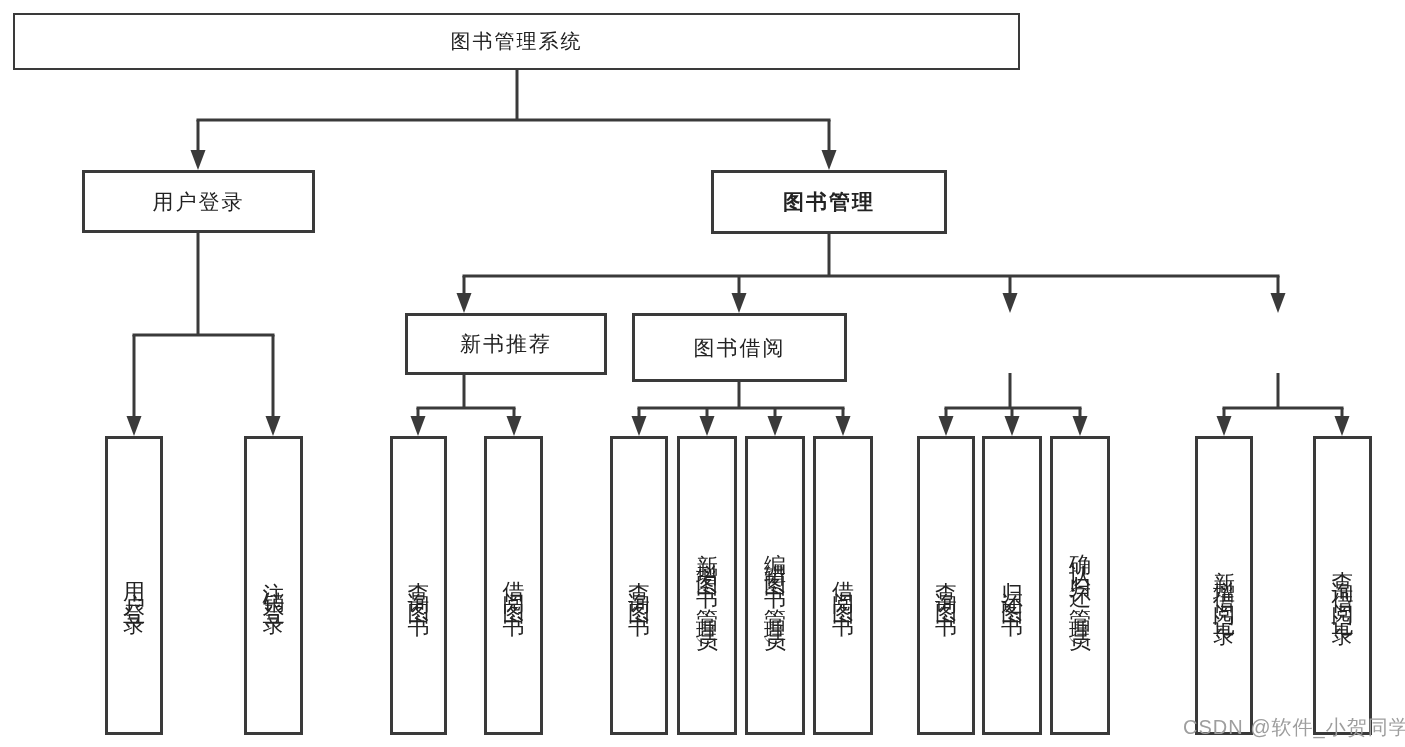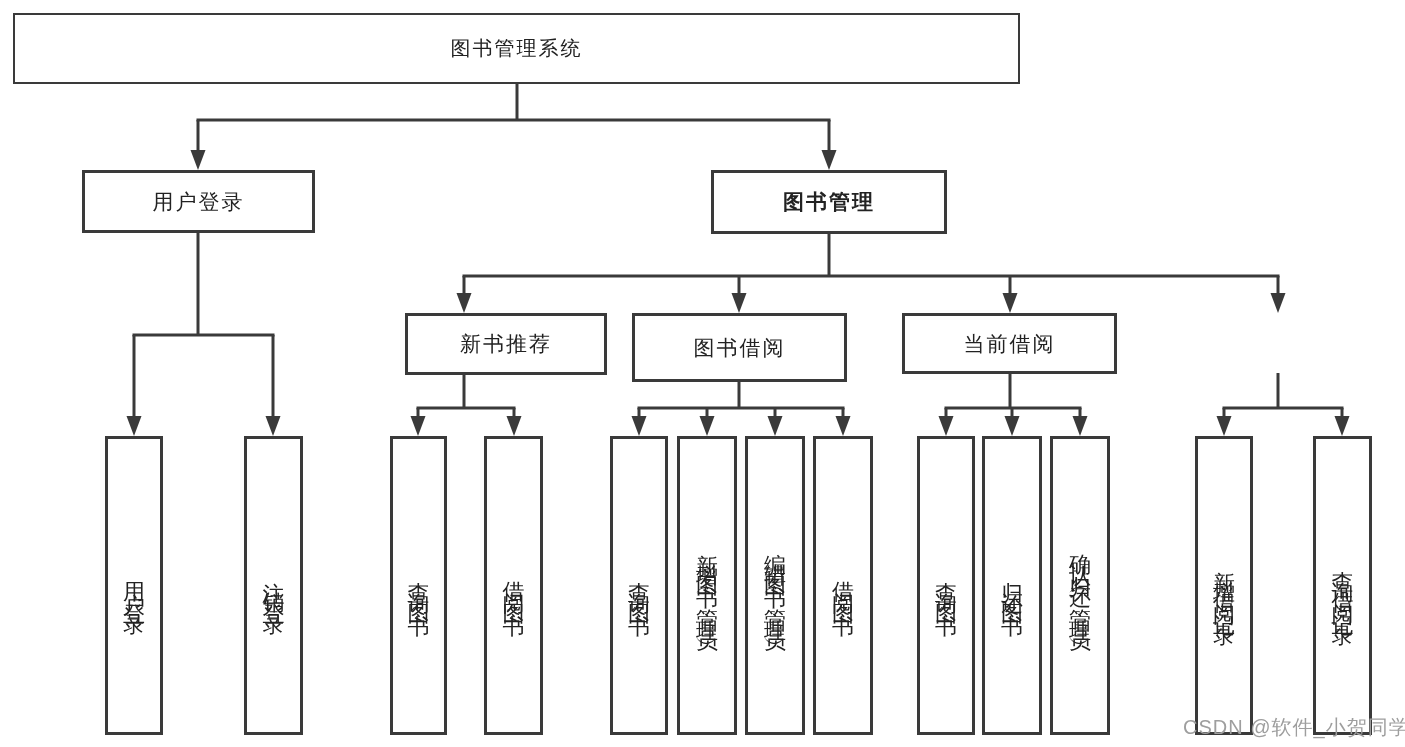--- a/index.html
+++ b/index.html
@@ -118,39 +118,36 @@
       <polygon points="767.5,416 782.5,416 775,436"></polygon>
       <polygon points="835.5,416 850.5,416 843,436"></polygon>
       <polygon points="938.5,416 953.5,416 946,436"></polygon>
       <polygon points="1004.5,416 1019.5,416 1012,436"></polygon>
       <polygon points="1072.5,416 1087.5,416 1080,436"></polygon>
       <polygon points="1216.5,416 1231.5,416 1224,436"></polygon>
       <polygon points="1334.5,416 1349.5,416 1342,436"></polygon>
     </g>
   </svg>
 
-  <div class="node root-node" style="left:13px; top:13px; width:1007px; height:71px;">
+  <div class="node root-node" style="left:13px; top:13px; width:1007px; height:57px;">
     <span class="h-label">图书管理系统</span>
   </div>
 
   <div class="node" style="left:82px; top:170px; width:233px; height:63px;">
     <span class="h-label">用户登录</span>
   </div>
   <div class="node" style="left:711px; top:170px; width:236px; height:64px;font-weight:bold;">
     <span class="h-label">图书管理</span>
   </div>
 
   <div class="node" style="left:363px; top:313px; width:202px; height:62px;margin-left:42px;">
     <span class="h-label">新书推荐</span>
   </div>
   <div class="node" style="left:632px; top:313px; width:215px; height:69px;">
     <span class="h-label">图书借阅</span>
-  </div>
-  <div class="node" style="left:902px; top:313px; width:215px; height:61px;">
-    <span class="h-label">当前借阅</span>
   </div>
 
   <div class="node leaf" style="left:105px; top:436px; width:58px; height:299px;">
     <span class="vtext">用户登录</span>
   </div>
   <div class="node leaf" style="left:244px; top:436px; width:59px; height:299px;">
     <span class="vtext">注销登录</span>
   </div>
   <div class="node leaf" style="left:390px; top:436px; width:57px; height:299px;">
     <span class="vtext">查询图书</span>

